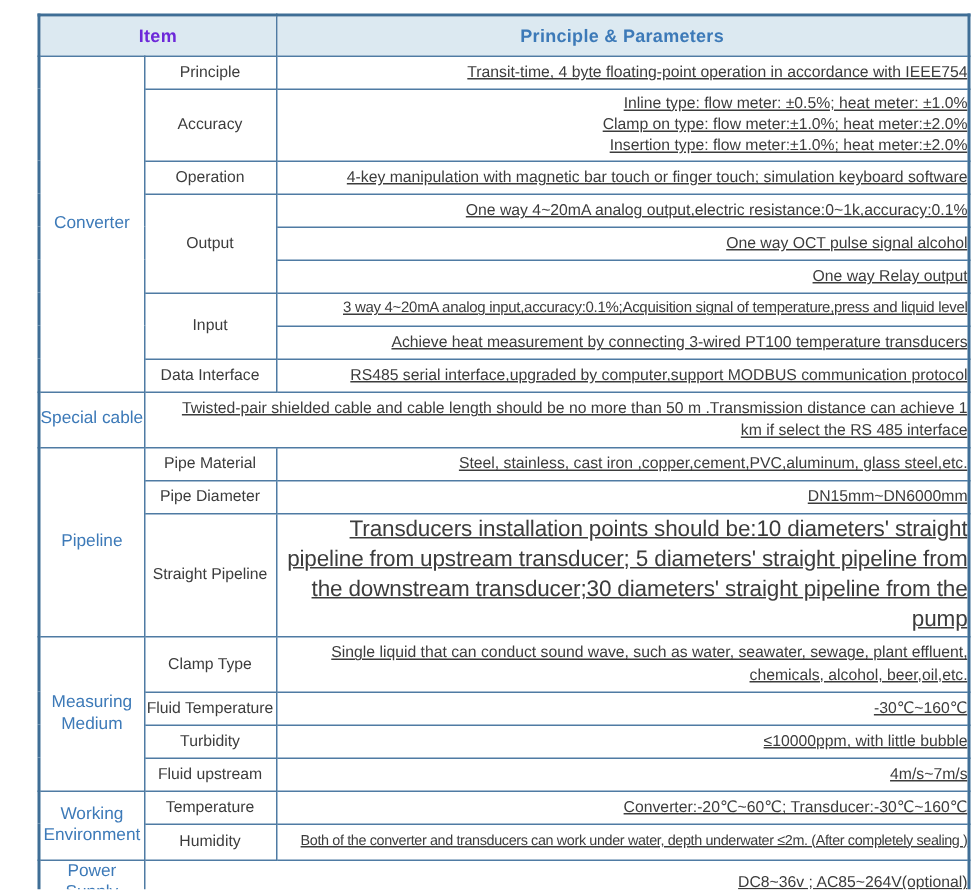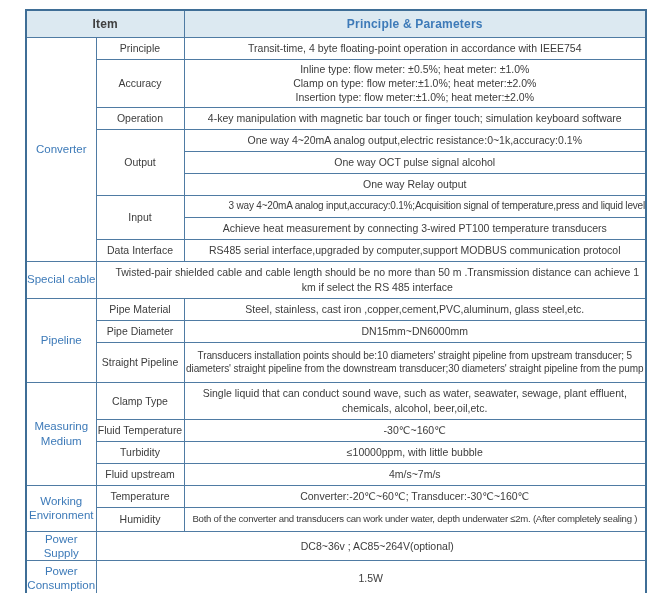--- a/index.html
+++ b/index.html
@@ -28,49 +28,50 @@
   table.spec th, table.spec td {
     border: 1px solid #4f7ba3;
     vertical-align: middle;
     overflow: hidden;
     padding: 0;
   }
   th.hdr {
     background: #dce9f1;
     font-size: 12px;
     font-weight: bold;
-    color: #404040;
+    color: #6d28d9;
     text-align: center;
     letter-spacing: 0.2px;
   }
   th.hdr.blue { color: #3d7ab8; }
   td.group {
     color: #3d7ab8;
     font-size: 11.5px;
     text-align: center;
     padding: 0 2px;
     line-height: 1.25;
   }
   td.sub {
     color: #3c3c3c;
     font-size: 10.5px;
     text-align: center;
     padding: 0 2px;
   }
   td.val {
     color: #3c3c3c;
     font-size: 10.5px;
-    text-align: center;
+    text-align: right;
     padding: 0 6px 0 9px;
     line-height: 1.35;
+    text-decoration: underline;
   }
   td.val.oneline { white-space: nowrap; }
   td.val.tight { font-size: 10px; letter-spacing: -0.2px; white-space: nowrap; padding-left: 44px; }
   td.val.vtight { font-size: 9.6px; letter-spacing: -0.25px; white-space: nowrap; }
-  td.val.small { font-size: 10px; letter-spacing: -0.1px; }
+  td.val.small { font-size: 15px; letter-spacing: -0.1px; }
   td.val.pad { padding-left: 13px; }
   tr.h27 { height: 27px; }
   tr.h22 { height: 22px; }
   tr.h24 { height: 24px; margin-left: 36px; }
   tr.h35 { height: 35px; }
   tr.h37 { height: 37px; }
   tr.h40 { height: 40px; }
   tr.h48 { height: 48px; }
   .acc-line { white-space: nowrap; }
 </style>

